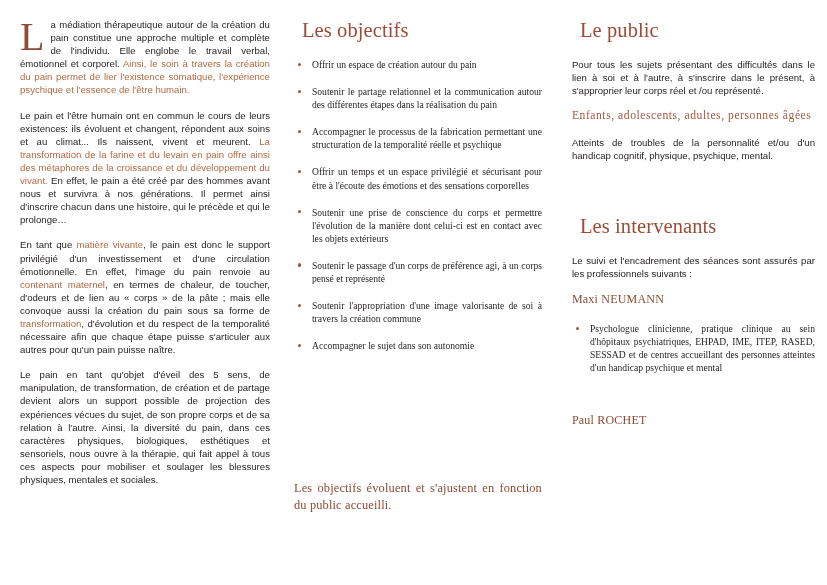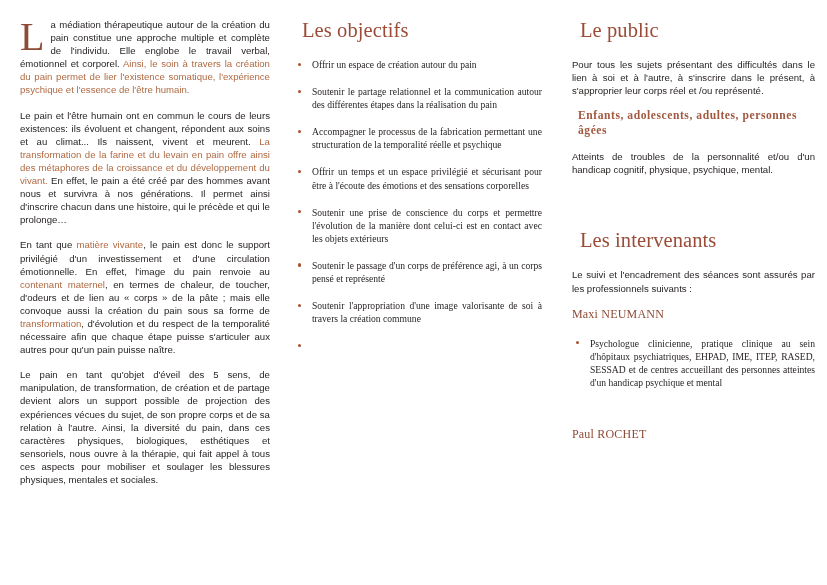--- a/index.html
+++ b/index.html
@@ -72,22 +72,22 @@
     margin: 0 0 16px 8px;
     font-weight: normal;
     letter-spacing: 0.1px;
   }
 
   .h-sub {
     font-family: "Liberation Serif", serif;
     font-size: 11.6px;
     line-height: 14.5px;
     color: #a0583f;
-    margin: 0 0 12px 6px;
-    font-weight: bold;
+    margin: 0 0 12px 0;
+    font-weight: normal;
     letter-spacing: 0.55px;
   }
 
   .h-name {
     font-family: "Liberation Serif", serif;
     font-size: 12px;
     line-height: 15px;
     color: #8d4a35;
     margin: 0 0 10px 0;
     font-weight: normal;
@@ -161,23 +161,24 @@
     <h2 class="h-main">Les objectifs</h2>
 
     <ul class="bullets">
       <li><span class="bullet-mark"></span><span>Offrir un espace de création autour du pain</span></li>
       <li><span class="bullet-mark"></span><span>Soutenir le partage relationnel et la communication autour des différentes étapes dans la réalisation du pain</span></li>
       <li><span class="bullet-mark"></span><span>Accompagner le processus de la fabrication permettant une structuration de la temporalité réelle et psychique</span></li>
       <li><span class="bullet-mark"></span><span>Offrir un temps et un espace privilégié et sécurisant pour être à l'écoute des émotions et des sensations corporelles</span></li>
       <li><span class="bullet-mark"></span><span>Soutenir une prise de conscience du corps et permettre l'évolution de la manière dont celui-ci est en contact avec les objets extérieurs</span></li>
       <li><span class="bullet-mark"></span><span>Soutenir le passage d'un corps de préférence agi, à un corps pensé et représenté</span></li>
       <li><span class="bullet-mark"></span><span>Soutenir l'appropriation d'une image valorisante de soi à travers la création commune</span></li>
-      <li><span class="bullet-mark"></span></li>
+      <li><span class="bullet-mark"></span><span>Accompagner le sujet dans son autonomie</span></li>
     </ul>
 
+    <div class="footnote">Les objectifs évoluent et s'ajustent en fonction du public accueilli.</div>
   </div>
 
   <div class="col col-3">
 
     <h2 class="h-main">Le public</h2>
 
     <p class="para">Pour tous les sujets présentant des difficultés dans le lien à soi et à l'autre, à s'inscrire dans le présent, à s'approprier leur corps réel et /ou représenté.</p>
 
     <h3 class="h-sub">Enfants, adolescents, adultes, personnes âgées</h3>
 

